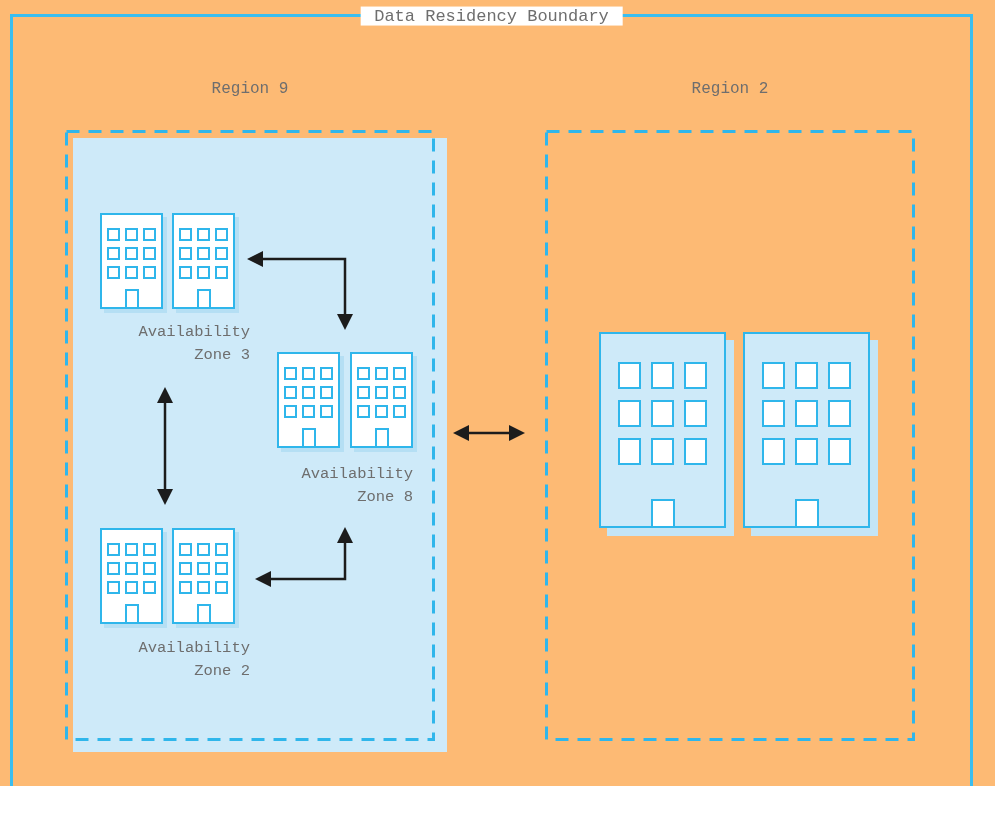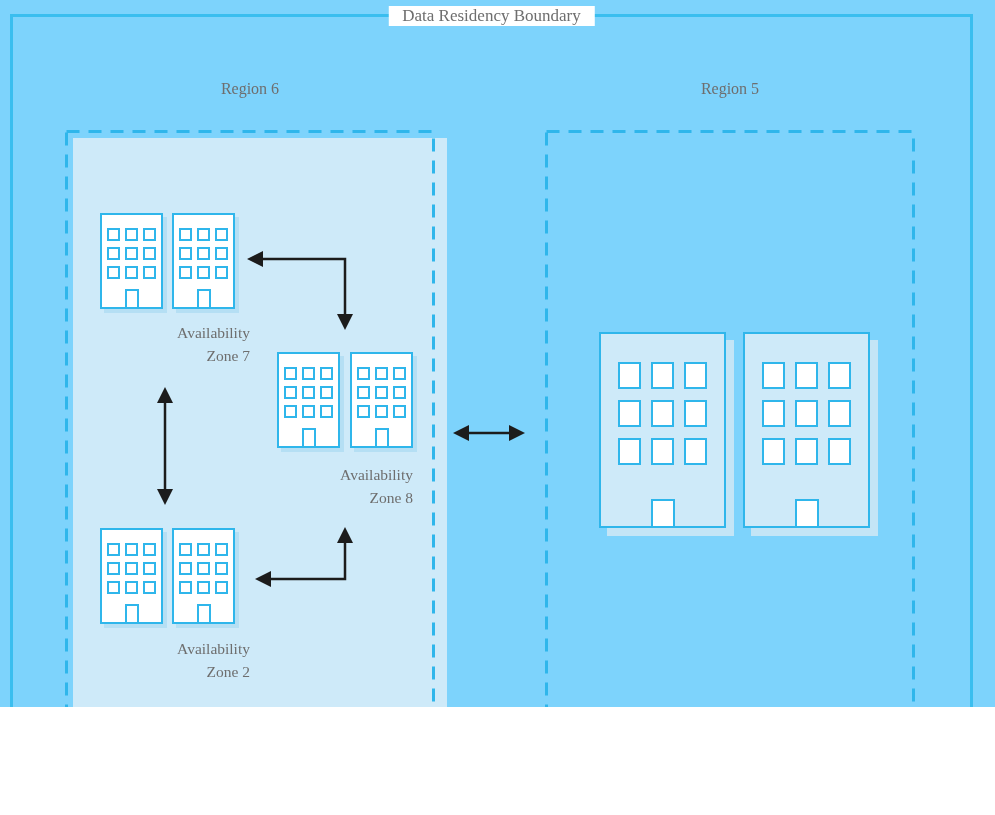--- a/index.html
+++ b/index.html
@@ -1,18 +1,18 @@
 <!DOCTYPE html>
 <html><head>
 <meta charset="utf-8">
 <style>
   html,body{margin:0;padding:0;background:#ffffff;}
   .canvas{
-    position:relative;width:995px;height:707px;background:#7dd3fc;overflow:hidden;
-    font-family:Liberation Serif, serif;
+    position:relative;width:995px;height:786px;background:#fdba74;overflow:hidden;
+    font-family:Liberation Mono, monospace;
   }
   
   .boundary{
     position:absolute;left:10px;top:14px;width:963px;height:783px;
     box-sizing:border-box;border:3px solid #3ABEEF;
   }
   .boundary-title{
     position:absolute;left:50%;top:0;transform:translate(-50%,-55%);
     background:#ffffff;padding:0 14px;color:#6E6E6E;font-size:17px;white-space:nowrap;
   }
@@ -64,22 +64,22 @@
 </style>
 </head>
 <body>
 
 <div class="canvas">
 
   <div class="boundary">
     <span class="boundary-title">Data Residency Boundary</span>
   </div>
 
-  <div class="region-label r1">Region 6</div>
-  <div class="region-label r2">Region 5</div>
+  <div class="region-label r1">Region 9</div>
+  <div class="region-label r2">Region 2</div>
 
   <div class="region1-fill"></div>
 
   <svg class="vec" width="995" height="815" viewBox="0 0 995 815">
     <rect x="66.5" y="131.5" width="367" height="608" fill="none" stroke="#2FB6EB" stroke-width="3" stroke-dasharray="13 9"></rect>
     <rect x="546.5" y="131.5" width="367" height="608" fill="none" stroke="#2FB6EB" stroke-width="3" stroke-dasharray="13 9"></rect>
 
     <g>
       <path d="M262,259 H345 V315" fill="none" stroke="#1C1C1C" stroke-width="2.5"></path>
       <path d="M263,251 L247,259 L263,267 Z" fill="#1C1C1C"></path>
@@ -124,21 +124,21 @@
     <span class="w"></span>
       <span class="w"></span>
       <span class="w"></span>
     <span class="w"></span>
       <span class="w"></span>
       <span class="w"></span>
     <span class="door"></span>
   </div>
   <div class="zone-label zl-1">
     <span class="ln">Availability</span>
-    <span class="ln">Zone 7</span>
+    <span class="ln">Zone 3</span>
   </div>
 
   <div class="bldg small" style="left:277px;top:352px;">
     <span class="w"></span>
       <span class="w"></span>
       <span class="w"></span>
     <span class="w"></span>
       <span class="w"></span>
       <span class="w"></span>
     <span class="w"></span>

